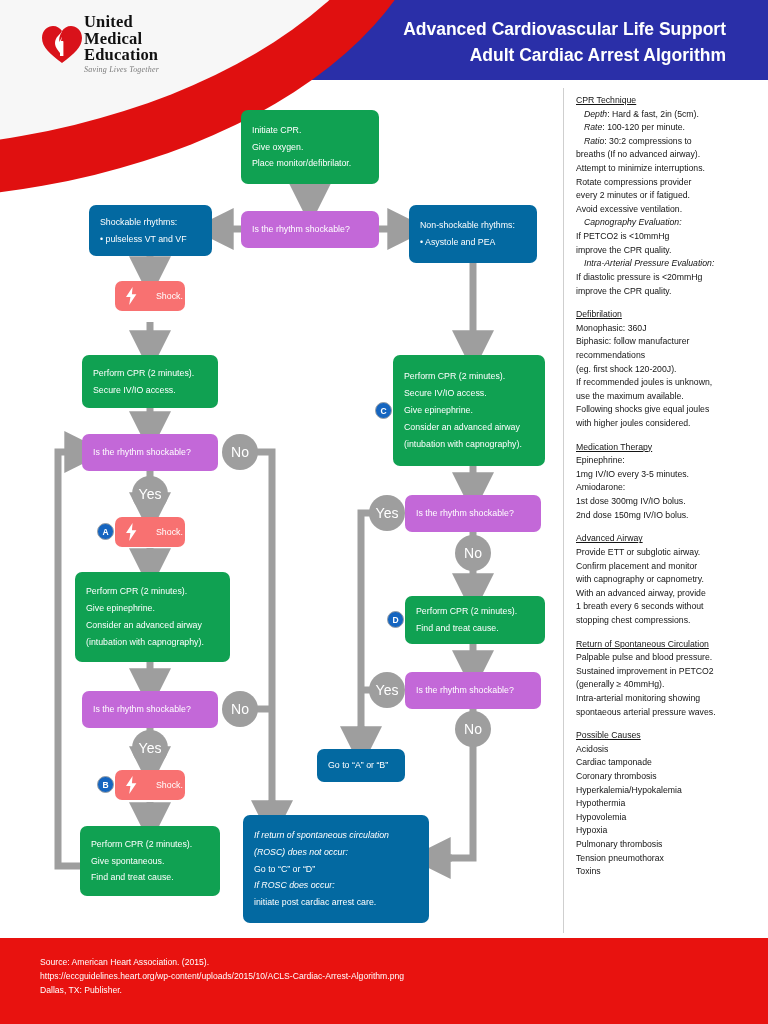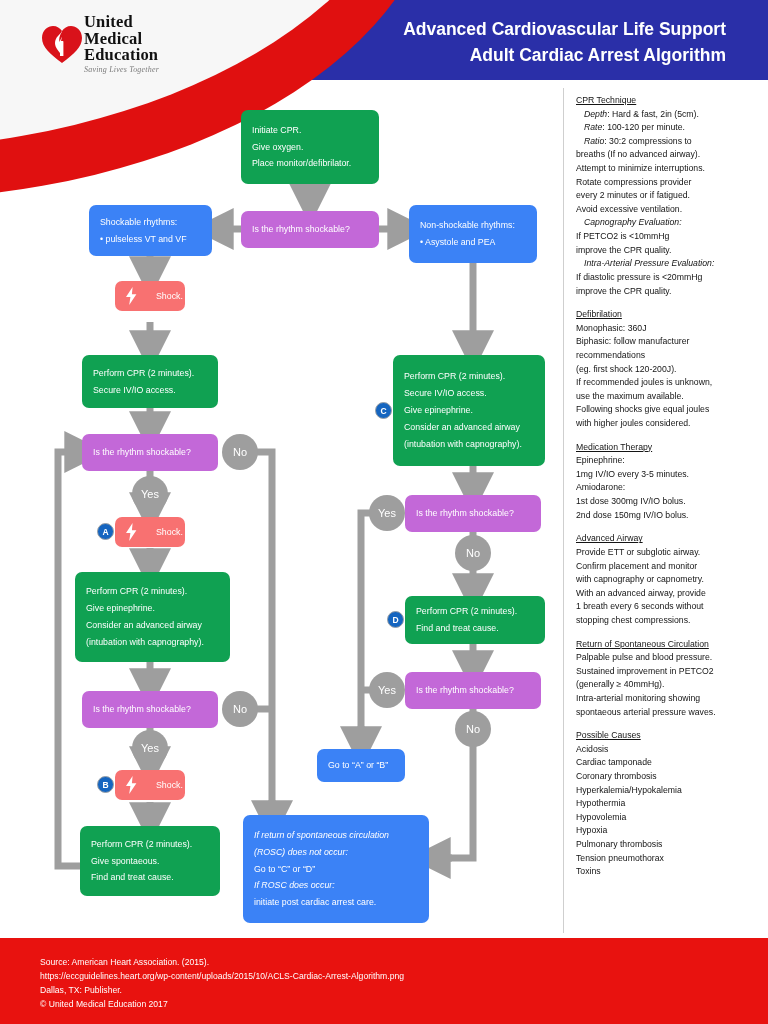--- a/index.html
+++ b/index.html
@@ -67,41 +67,41 @@
 
   
   .flow{position:absolute;left:0;top:0;width:563px;height:1024px;}
   .node{
     position:absolute;border-radius:7px;box-sizing:border-box;
     display:flex;flex-direction:column;justify-content:center;
     color:#ffffff;font-size:8.8px;line-height:1.92;
     padding:8px 11px;
   }
   .green{background:#10A152;}
-  .blue{background:#3b82f6;}
+  .blue{background:#0369a1;}
   .purple{background:#C368D8;}
   .node .ln{white-space:nowrap;}
 
   .shock{
     position:absolute;background:#F87171;border-radius:7px;height:30px;
     display:flex;align-items:center;gap:18px;padding:0 14px 0 10px;
     color:#ffffff;font-size:8.8px;box-sizing:border-box;
   }
   .bolt{width:13px;height:18px;flex:0 0 13px;}
 
   .badge{
     position:absolute;width:17px;height:17px;border-radius:50%;
     background:#1565C0;color:#fff;font-size:8.5px;font-weight:bold;
     display:flex;align-items:center;justify-content:center;
     border:1.6px solid #9aa0a6;box-sizing:border-box;z-index:6;
   }
 
   .pill{
     position:absolute;border-radius:50%;background:#9E9E9E;color:#fff;
-    font-size:11px;display:flex;align-items:center;justify-content:center;z-index:5;
+    font-size:14px;display:flex;align-items:center;justify-content:center;z-index:5;
   }
 
   svg.conn{position:absolute;left:0;top:0;width:563px;height:1024px;pointer-events:none;}
 </style>
 </head>
 <body>
 
 <div id="page">
 
   <div class="hdr-blue"></div>
@@ -285,21 +285,21 @@
         <svg viewBox="0 0 13 18" width="13" height="18">
             <path d="M7.6 0 L1 10 H5.4 L4.2 18 L11.4 7.3 H6.9 Z" fill="#fff"></path>
           </svg>
       </span>
       <span>Shock.</span>
     </div>
     <div class="badge" style="left:97px;top:776px;">B</div>
 
     <div class="node green" style="left:80px;top:826px;width:140px;height:70px;">
       <div class="ln">Perform CPR (2 minutes).</div>
-      <div class="ln">Give spontaeous.</div>
+      <div class="ln">Give spontaneous.</div>
       <div class="ln">Find and treat cause.</div>
     </div>
 
     <div class="node purple" style="left:405px;top:495px;width:136px;height:37px;">
       <div class="ln">Is the rhythm shockable?</div>
     </div>
     <div class="pill" style="left:369px;top:495px;width:36px;height:36px;">Yes</div>
     <div class="pill" style="left:455px;top:535px;width:36px;height:36px;">No</div>
 
     <div class="node green" style="left:405px;top:596px;width:140px;height:48px;">
@@ -396,17 +396,16 @@
         <div class="ln"><span>Tension pneumothorax</span></div>
         <div class="ln"><span>Toxins</span></div>
       </div>
     </div>
 
   <div class="footer">
     <div class="footer-txt">
       <div>Source: American Heart Association. (2015).</div>
       <div>https://eccguidelines.heart.org/wp-content/uploads/2015/10/ACLS-Cardiac-Arrest-Algorithm.png</div>
       <div>Dallas, TX: Publisher.</div>
-      <div>© United Medical Education 2017</div>
     </div>
   </div>
 
 </div>
 
 </body></html>

